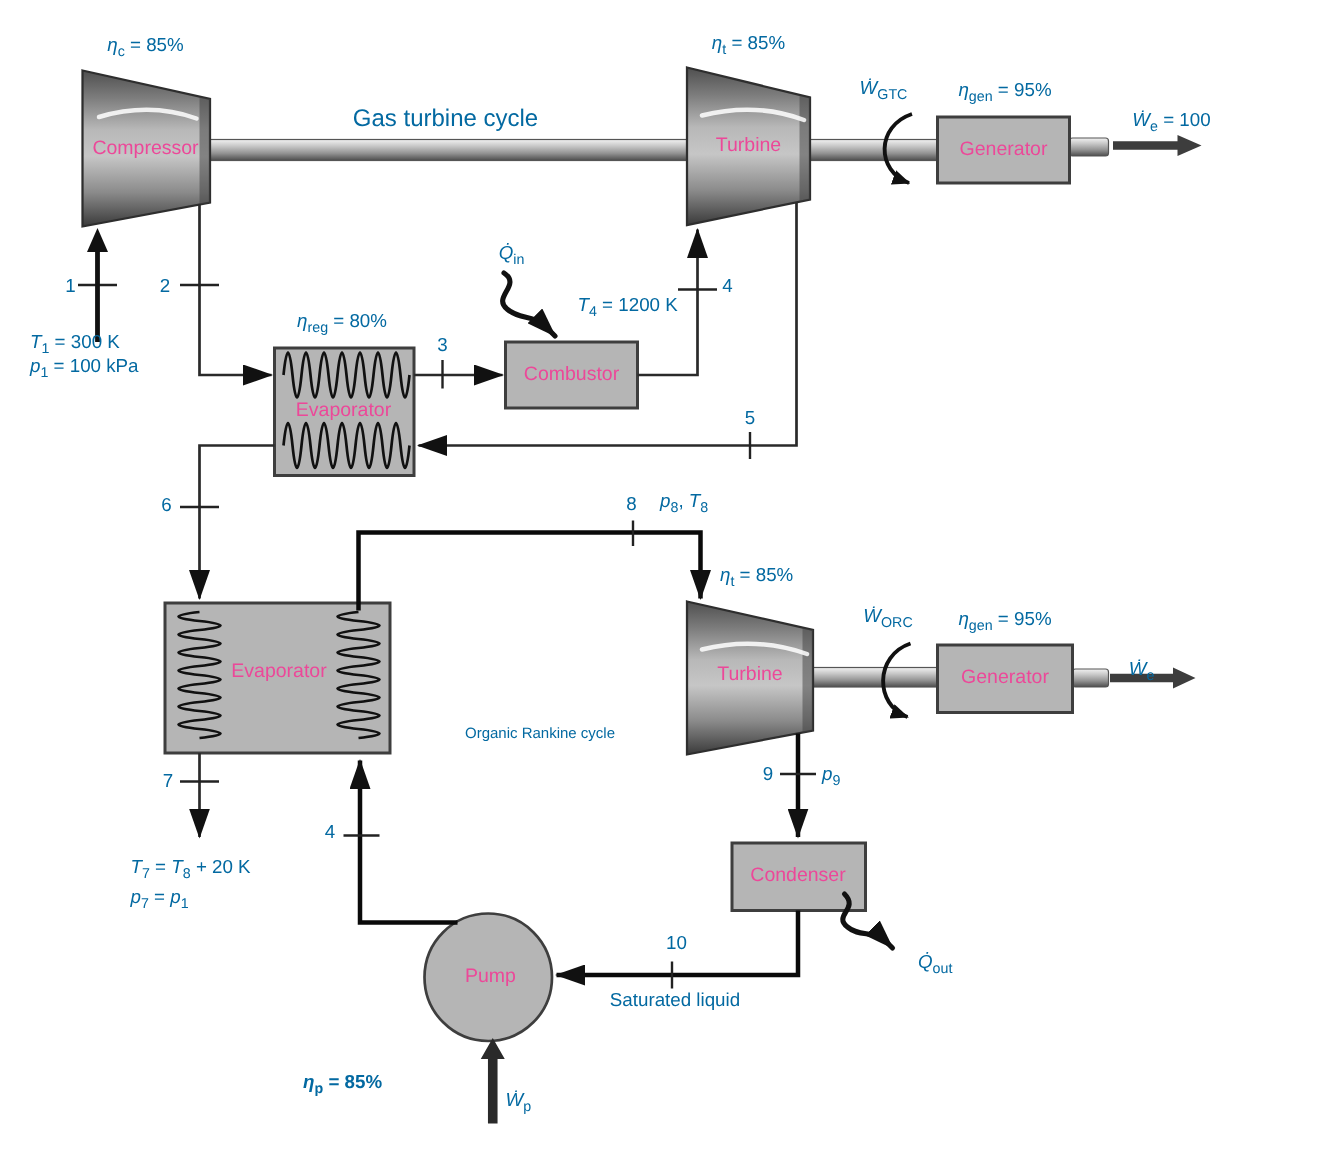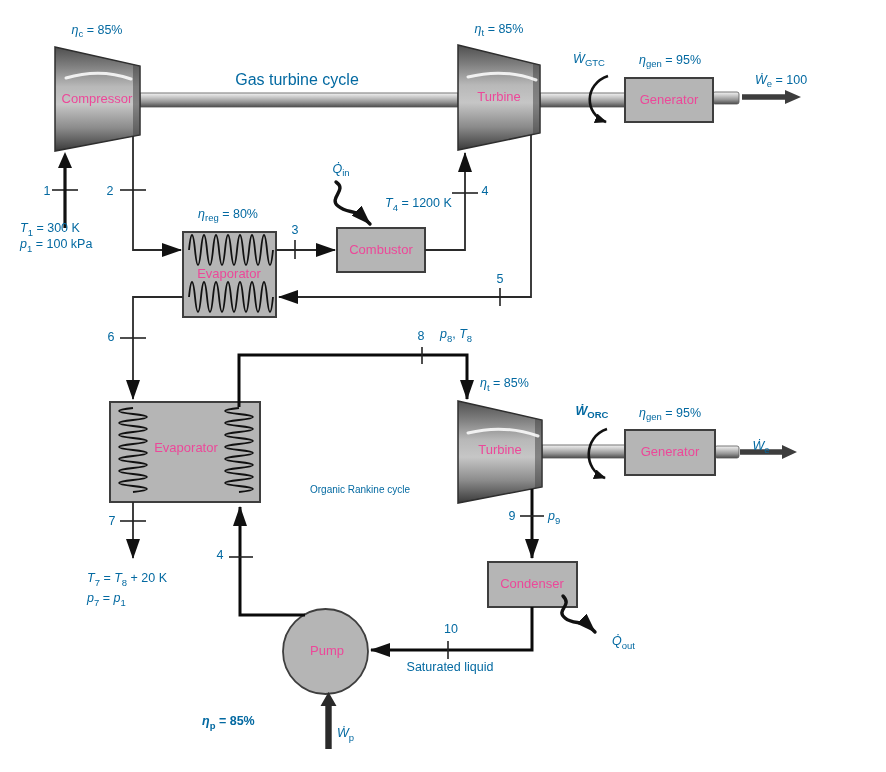--- a/index.html
+++ b/index.html
@@ -158,21 +158,21 @@
   <div class="lbl c" style="left:589px;top:59px;"><span class="i">Ẇ</span><sub>GTC</sub></div>
   <div class="lbl c" style="left:670px;top:60px;"><span class="i">η</span><sub>gen</sub><span> = 95%</span></div>
   <div class="lbl c" style="left:781px;top:80px;"><span class="i">Ẇ</span><sub>e</sub><span> = 100</span></div>
   <div class="lbl" style="left:20px;top:221px;"><span class="i">T</span><sub>1</sub><span> = 300 K</span></div>
   <div class="lbl" style="left:20px;top:237px;"><span class="i">p</span><sub>1</sub><span> = 100 kPa</span></div>
   <div class="lbl c" style="left:228px;top:214px;"><span class="i">η</span><sub>reg</sub><span> = 80%</span></div>
   <div class="lbl c" style="left:341px;top:169px;"><span class="i">Q̇</span><sub>in</sub></div>
   <div class="lbl" style="left:385px;top:196px;"><span class="i">T</span><sub>4</sub><span> = 1200 K</span></div>
   <div class="lbl" style="left:440px;top:327px;"><span class="i">p</span><sub>8</sub><span>, </span><span class="i">T</span><sub>8</sub></div>
   <div class="lbl" style="left:480px;top:376px;"><span class="i">η</span><sub>t</sub><span> = 85%</span></div>
-  <div class="lbl c" style="left:592px;top:411px;font-weight:bold;"><span class="i">Ẇ</span><sub>ORC</sub></div>
+  <div class="lbl c" style="left:592px;top:411px;"><span class="i">Ẇ</span><sub>ORC</sub></div>
   <div class="lbl c" style="left:670px;top:413px;"><span class="i">η</span><sub>gen</sub><span> = 95%</span></div>
   <div class="lbl c" style="left:761px;top:446px;"><span class="i">Ẇ</span><sub>e</sub></div>
   <div class="lbl" style="left:548px;top:509px;"><span class="i">p</span><sub>9</sub></div>
   <div class="lbl" style="left:87px;top:571px;"><span class="i">T</span><sub>7</sub><span> = </span><span class="i">T</span><sub>8</sub><span> + 20 K</span></div>
   <div class="lbl" style="left:87px;top:591px;"><span class="i">p</span><sub>7</sub><span> = </span><span class="i">p</span><sub>1</sub></div>
   <div class="lbl" style="left:202px;top:714px;font-weight:bold;"><span class="i">η</span><sub>p</sub><span> = 85%</span></div>
   <div class="lbl" style="left:337px;top:726px;"><span class="i">Ẇ</span><sub>p</sub></div>
   <div class="lbl" style="left:612px;top:634px;"><span class="i">Q̇</span><sub>out</sub></div>
 </div>
 

